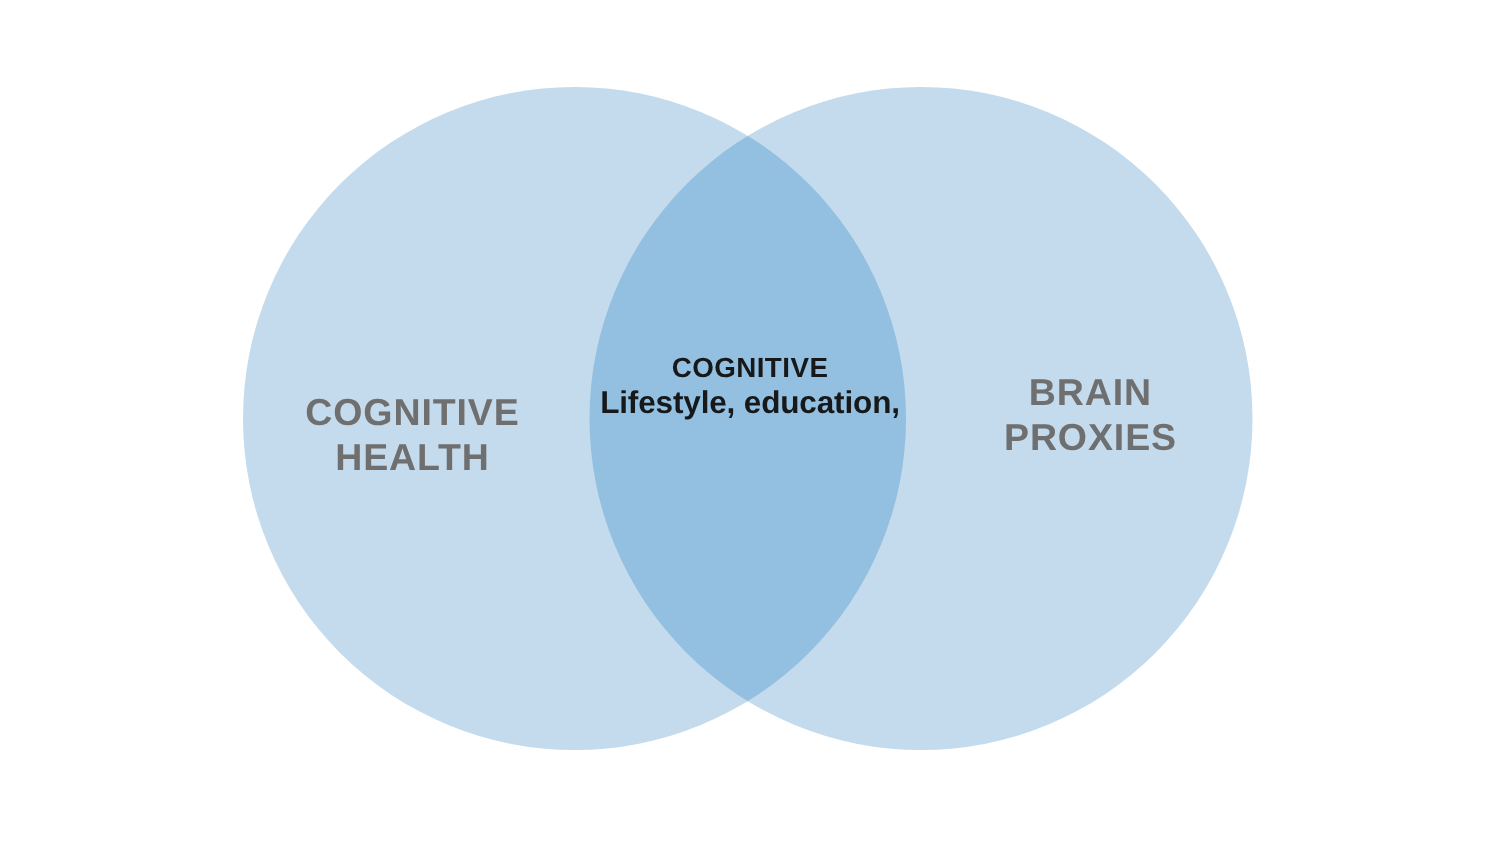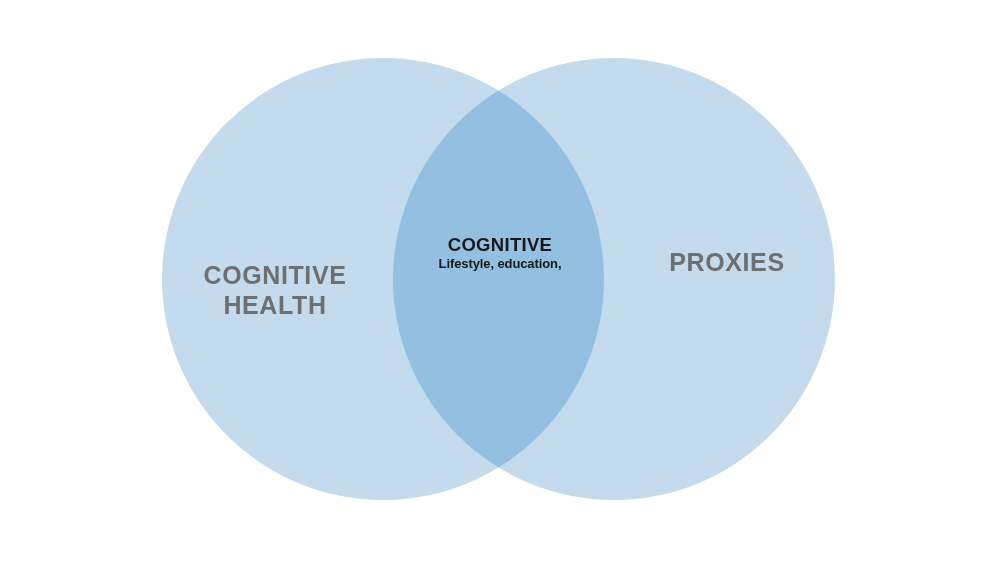--- a/index.html
+++ b/index.html
@@ -57,21 +57,21 @@
   .center-line {
     font-weight: bold;
     white-space: nowrap;
   }
   .center-caps {
     font-size: 18.5px;
     letter-spacing: 0.3px;
     line-height: 1.25;
   }
   .center-mixed {
-    font-size: 13px;
+    font-size: 21px;
     letter-spacing: -0.1px;
     line-height: 1.26;
   }
 </style>
 </head>
 <body>
 
 <div id="canvas">
 
   <svg id="venn-svg" viewBox="0 0 1000 562" xmlns="http://www.w3.org/2000/svg">
@@ -87,20 +87,21 @@
       <circle cx="614" cy="279" r="221" fill="#93c0e0"></circle>
     </g>
   </svg>
 
   <div id="label-left" class="label-block set-label">
     <div>COGNITIVE</div>
     <div>HEALTH</div>
   </div>
 
   <div id="label-right" class="label-block set-label">
+    <div>BRAIN</div>
     <div>PROXIES</div>
   </div>
 
   <div id="label-center" class="label-block">
     <div class="center-line center-caps">COGNITIVE</div>
     <div class="center-line center-mixed">Lifestyle, education,</div>
   </div>
 
 </div>
 

